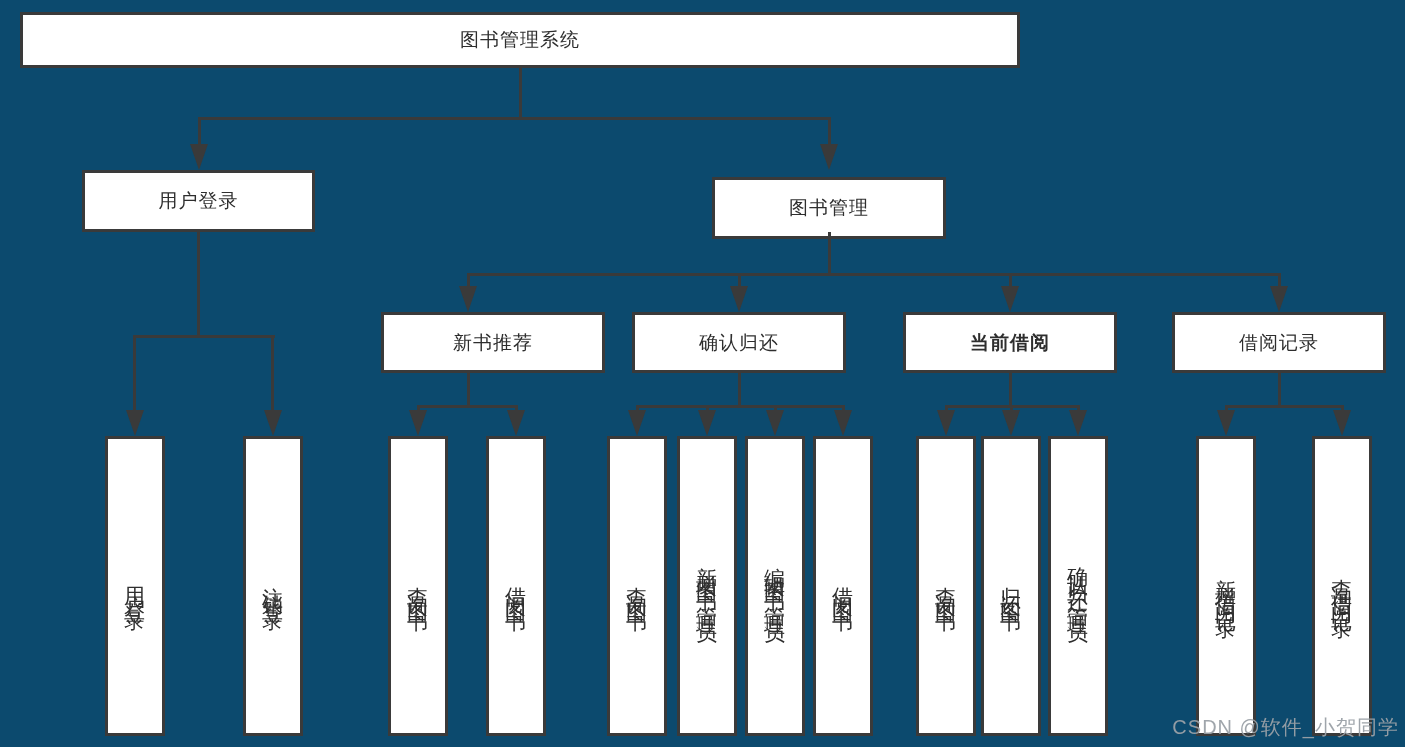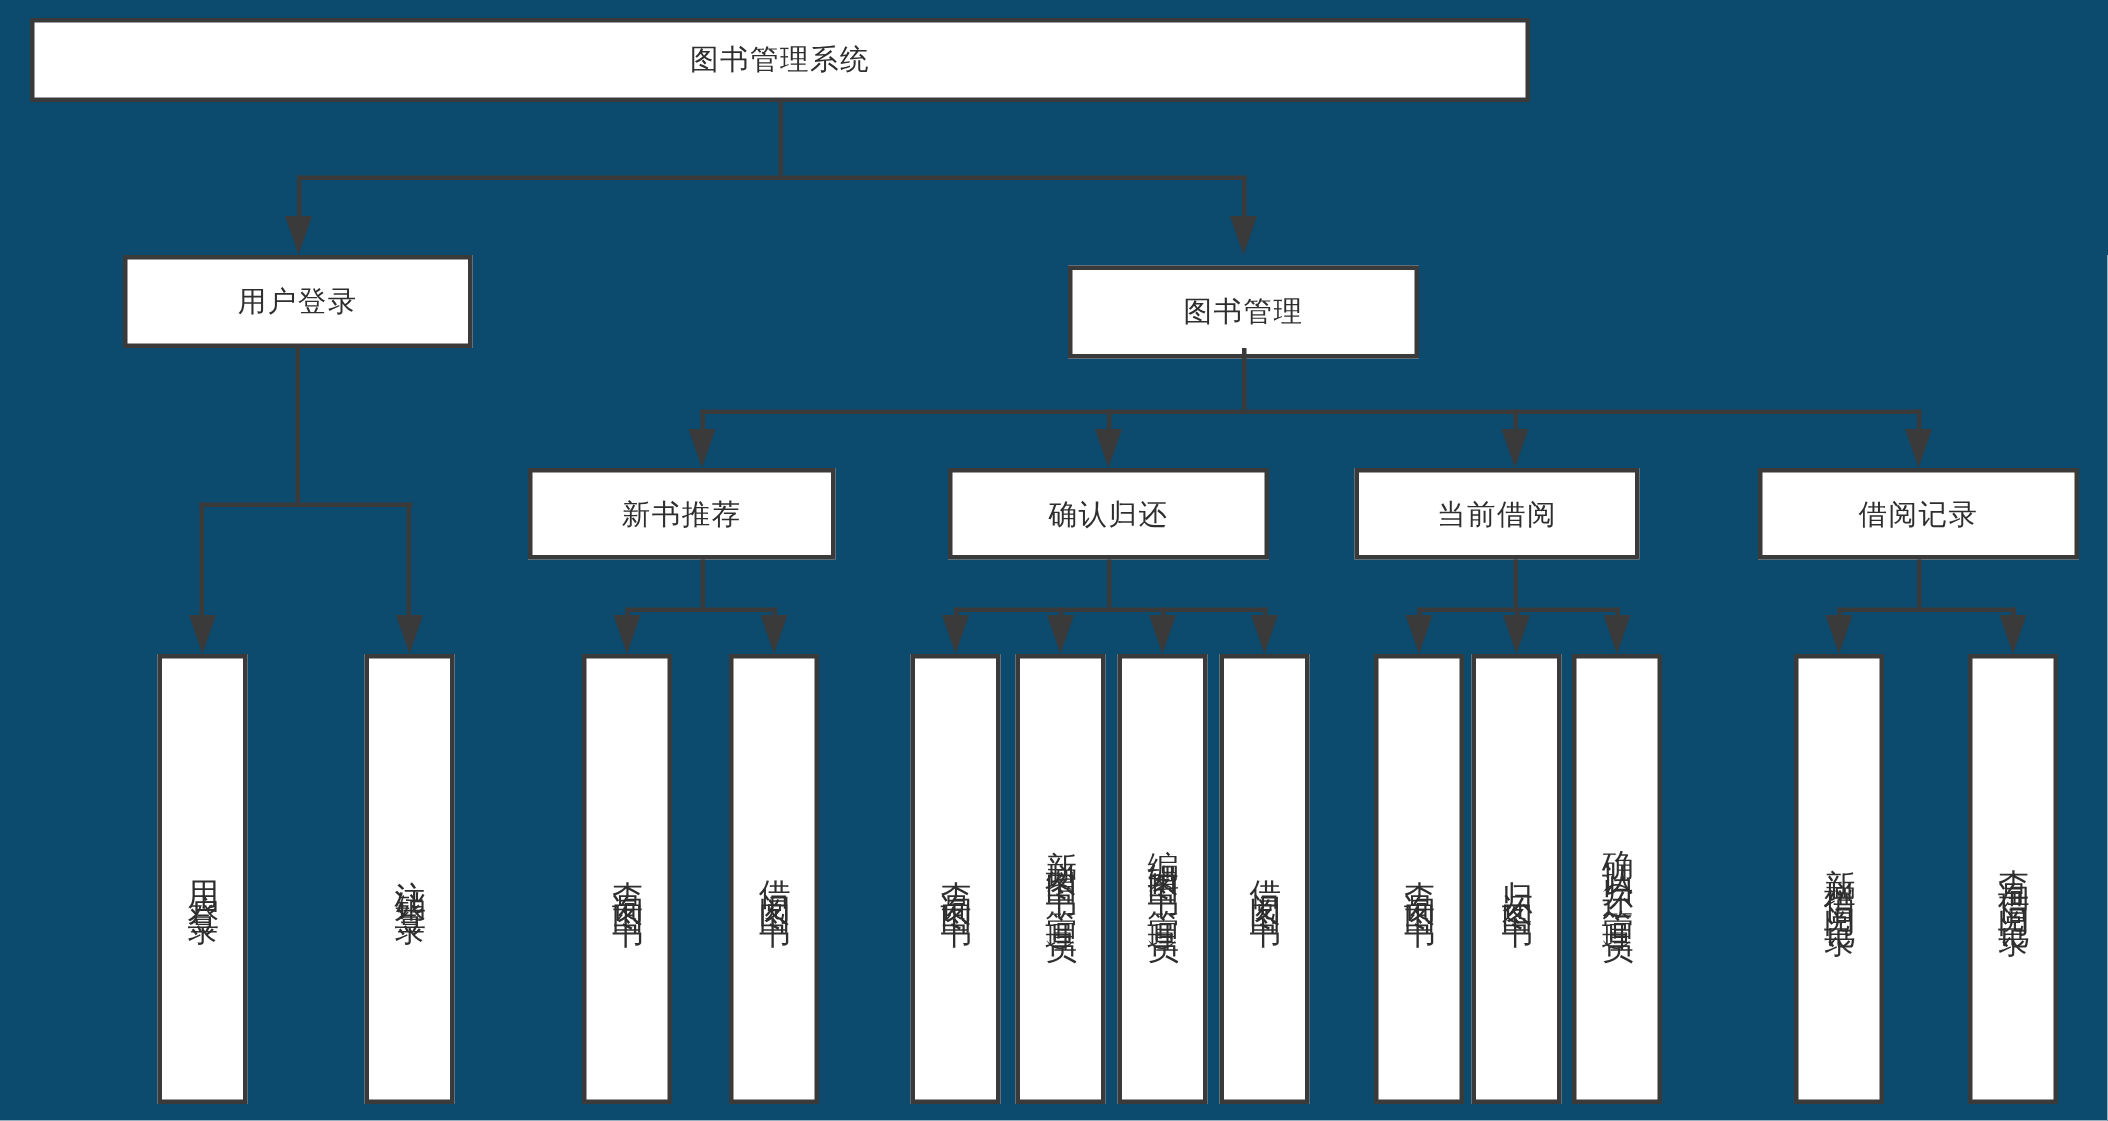--- a/index.html
+++ b/index.html
@@ -93,27 +93,27 @@
   <div class="hl" style="left:467px; top:273px; width:814px;"></div>
   <div class="vl" style="left:467px; top:273px; height:16px;"></div>
   <div class="arr" style="left:459px; top:286px;"></div>
   <div class="vl" style="left:738px; top:273px; height:16px;"></div>
   <div class="arr" style="left:730px; top:286px;"></div>
   <div class="vl" style="left:1009px; top:273px; height:16px;"></div>
   <div class="arr" style="left:1001px; top:286px;"></div>
   <div class="vl" style="left:1278px; top:273px; height:16px;"></div>
   <div class="arr" style="left:1270px; top:286px;"></div>
 
-  <div class="box" style="left:352px; top:312px; width:205px; height:61px;">
+  <div class="box" style="left:381px; top:312px; width:224px; height:61px;">
     <span class="lbl">新书推荐</span>
   </div>
   <div class="box" style="left:632px; top:312px; width:214px; height:61px;">
     <span class="lbl">确认归还</span>
   </div>
-  <div class="box" style="left:903px; top:312px; width:190px; height:61px;">
+  <div class="box" style="left:903px; top:312px; width:214px; height:61px;font-weight:bold;">
     <span class="lbl">当前借阅</span>
   </div>
   <div class="box" style="left:1172px; top:312px; width:214px; height:61px;">
     <span class="lbl">借阅记录</span>
   </div>
 
   <div class="vl" style="left:467px; top:373px; height:32px;"></div>
   <div class="hl" style="left:417px; top:405px; width:101px;"></div>
   <div class="vl" style="left:417px; top:405px; height:8px;"></div>
   <div class="arr" style="left:409px; top:410px;"></div>
@@ -184,14 +184,15 @@
     <span class="lbl">确认归还（管理员）</span>
   </div>
 
   <div class="box vert" style="left:1196px; top:436px; width:60px; height:300px;">
     <span class="lbl">新增借阅记录</span>
   </div>
   <div class="box vert" style="left:1312px; top:436px; width:60px; height:300px;">
     <span class="lbl">查询借阅记录</span>
   </div>
 
+  <div class="watermark">CSDN @软件_小贺同学</div>
 
 </div>
 
 </body></html>

